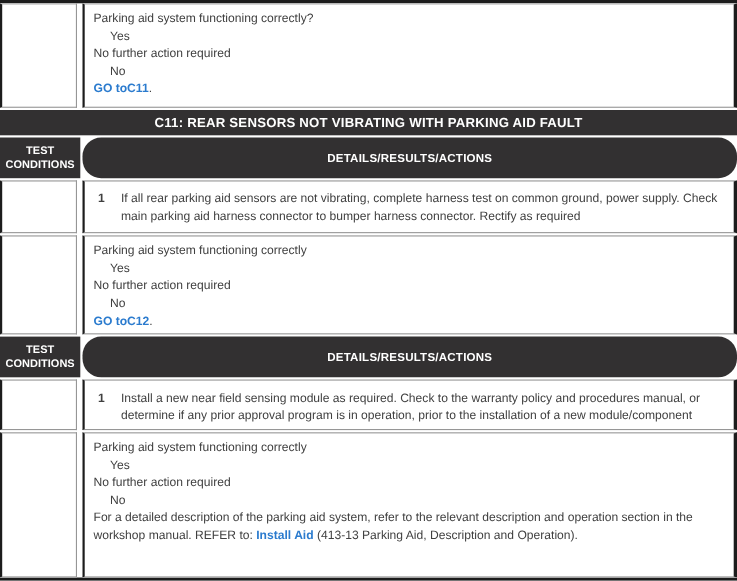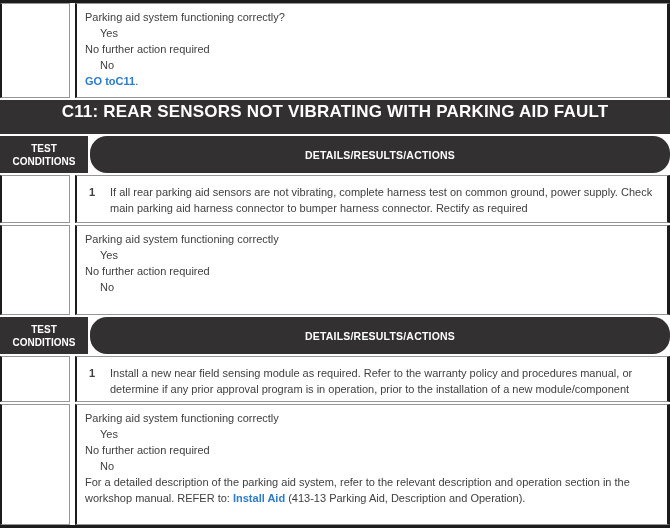--- a/index.html
+++ b/index.html
@@ -36,35 +36,35 @@
     border: 1px solid #969696;
     border-left: 2px solid #1c1c1c;
     border-right: 3px solid #1c1c1c;
     padding: 5px 10px 4px 8px;
     line-height: 16px;
   }
 
   
   .section-bar {
     flex-shrink: 0;
-    height: 34px;
+    height: 23px;
     background: #323031;
     color: #ffffff;
     font-weight: bold;
-    font-size: 17px;
+    font-size: 12px;
     text-align: center;
     line-height: 23px;
     margin-bottom: 2px;
     letter-spacing: 0.2px;
   }
 
   
   .head-row { display: flex; margin-bottom: 2px; flex-shrink: 0; height: 37px; }
   .head-left {
-    width: 88px;
+    width: 73px;
     flex-shrink: 0;
     background: #323031;
     color: #ffffff;
     font-weight: bold;
     font-size: 10px;
     line-height: 13px;
     text-align: center;
     display: flex;
     align-items: center;
     justify-content: center;
@@ -134,34 +134,35 @@
     </div>
   </div>
 
   <div class="body-row row-q1">
     <div class="cell-left"></div>
     <div class="cell-right">
       <div class="q-line">Parking aid system functioning correctly</div>
       <div class="opt-line">Yes</div>
       <div class="q-line">No further action required</div>
       <div class="opt-line">No</div>
+      <div class="q-line"><a class="link" href="#">GO toC12</a><span>.</span></div>
     </div>
   </div>
 
 
   <div class="head-row">
     <div class="head-left">TEST CONDITIONS</div>
     <div class="head-right">DETAILS/RESULTS/ACTIONS</div>
   </div>
 
   <div class="body-row row-step2">
     <div class="cell-left"></div>
     <div class="cell-right step-cell">
       <span class="step-num">1</span>
-      <span class="step-text">Install a new near field sensing module as required. Refer to the warranty policy and procedures manual, or determine if any prior approval program is in operation, prior to the installation of a new module/component</span>
+      <span class="step-text">Install a new near field sensing module as required. Check to the warranty policy and procedures manual, or determine if any prior approval program is in operation, prior to the installation of a new module/component</span>
     </div>
   </div>
 
   <div class="body-row row-final">
     <div class="cell-left"></div>
     <div class="cell-right">
       <div class="q-line">Parking aid system functioning correctly</div>
       <div class="opt-line">Yes</div>
       <div class="q-line">No further action required</div>
       <div class="opt-line">No</div>

